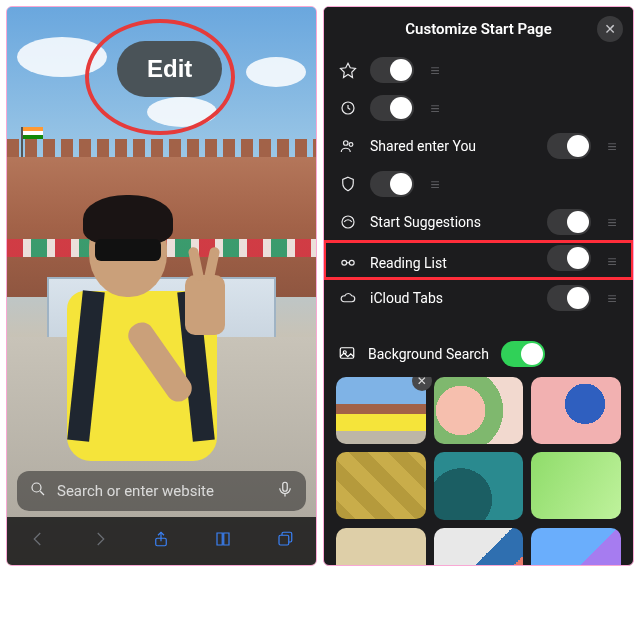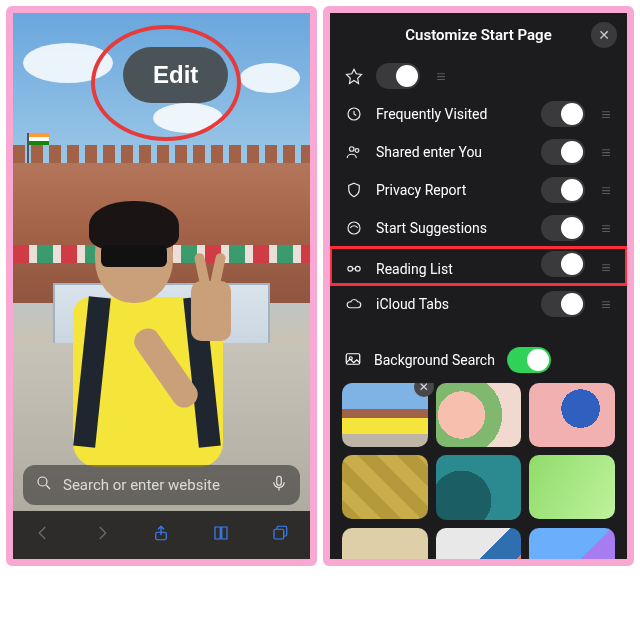--- a/index.html
+++ b/index.html
@@ -10,21 +10,21 @@
     display: flex;
     gap: 6px;
     padding: 6px 6px 8px 6px;
   }
   .pane {
     flex: 1 1 0;
     border-radius: 6px;
     overflow: hidden;
     position: relative;
     height: 560px;
-    border: 7px solid #f9a8d4;
+    border: 1px solid #f9a8d4;
   }
 
   
   .left {
     background: linear-gradient(#7fb3e6 0%, #a7cdea 35%, #c9c2b4 60%, #bdb6a7 100%);
   }
   .sky {
     position: absolute; inset: 0 0 auto 0; height: 190px;
     background: linear-gradient(#6aa7de, #a8cfe8);
   }
@@ -300,21 +300,20 @@
     <span class="grip">≡</span>
   </div>
 
   <div class="row">
     <span class="icon">
         <svg viewBox="0 0 24 24">
           <circle cx="12" cy="12" r="8"></circle>
           <polyline points="12 8 12 12 15 14"></polyline>
         </svg>
       </span>
-    <span class="label">Frequently Visited</span>
     <span class="toggle off-right"></span>
     <span class="grip">≡</span>
   </div>
 
   <div class="row">
     <span class="icon">
         <svg viewBox="0 0 24 24">
           <circle cx="9" cy="8" r="3"></circle>
           <circle cx="16" cy="10" r="2.5"></circle>
           <path d="M3 20c0-3 3-5 6-5s6 2 6 5"></path>
@@ -324,21 +323,20 @@
     <span class="toggle off-right"></span>
     <span class="grip">≡</span>
   </div>
 
   <div class="row">
     <span class="icon">
         <svg viewBox="0 0 24 24">
           <path d="M12 3l7 3v5c0 5-3 8-7 10-4-2-7-5-7-10V6z"></path>
         </svg>
       </span>
-    <span class="label">Privacy Report</span>
     <span class="toggle off-right"></span>
     <span class="grip">≡</span>
   </div>
 
   <div class="row">
     <span class="icon">
         <svg viewBox="0 0 24 24">
           <circle cx="12" cy="12" r="8"></circle>
           <path d="M7 12c2-4 8-4 10 0"></path>
         </svg>

